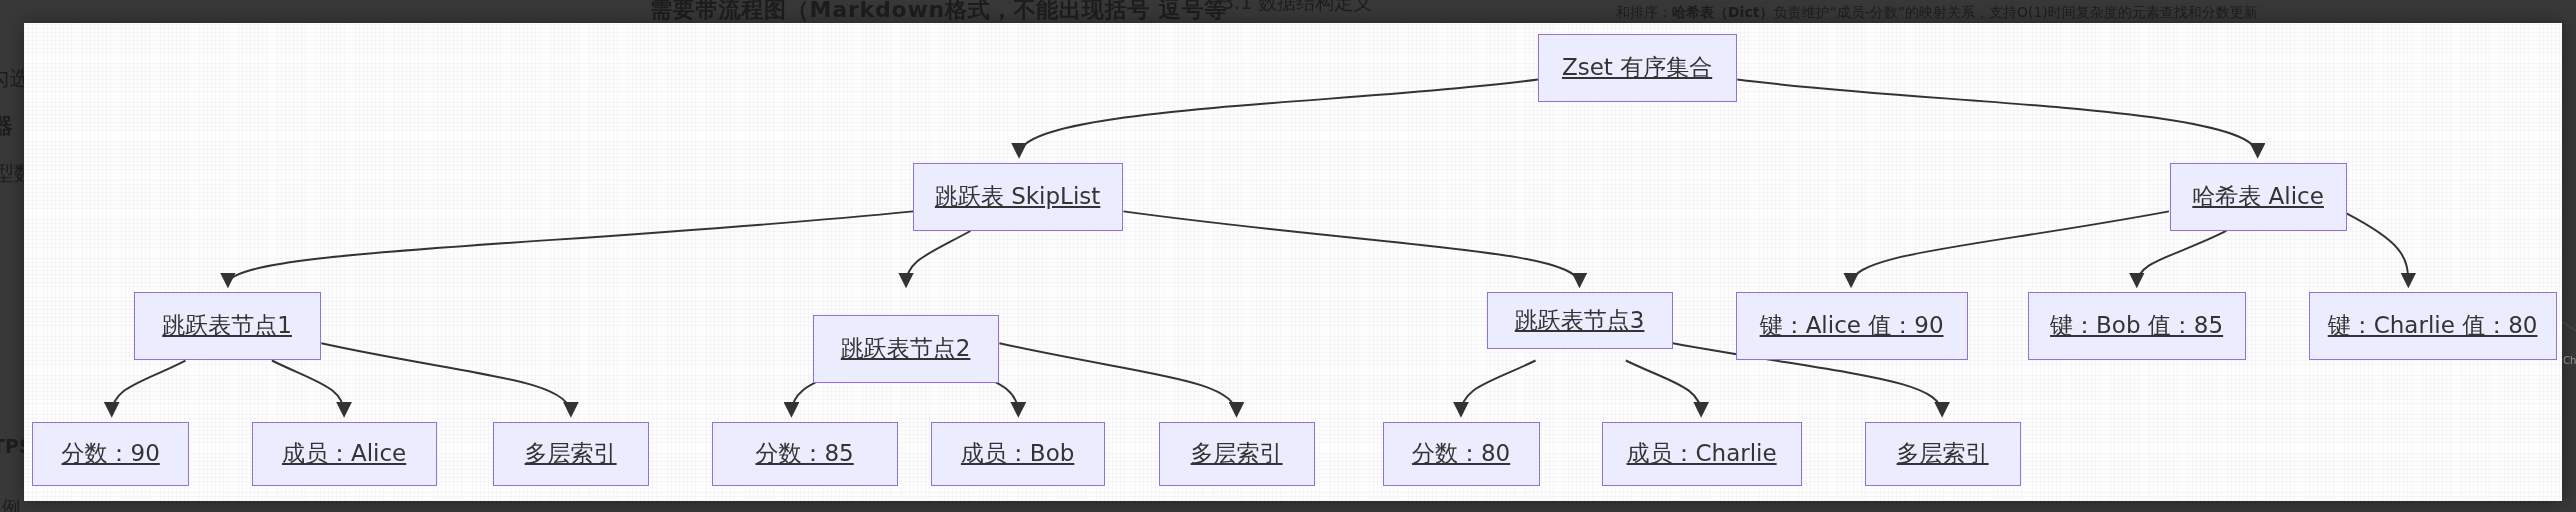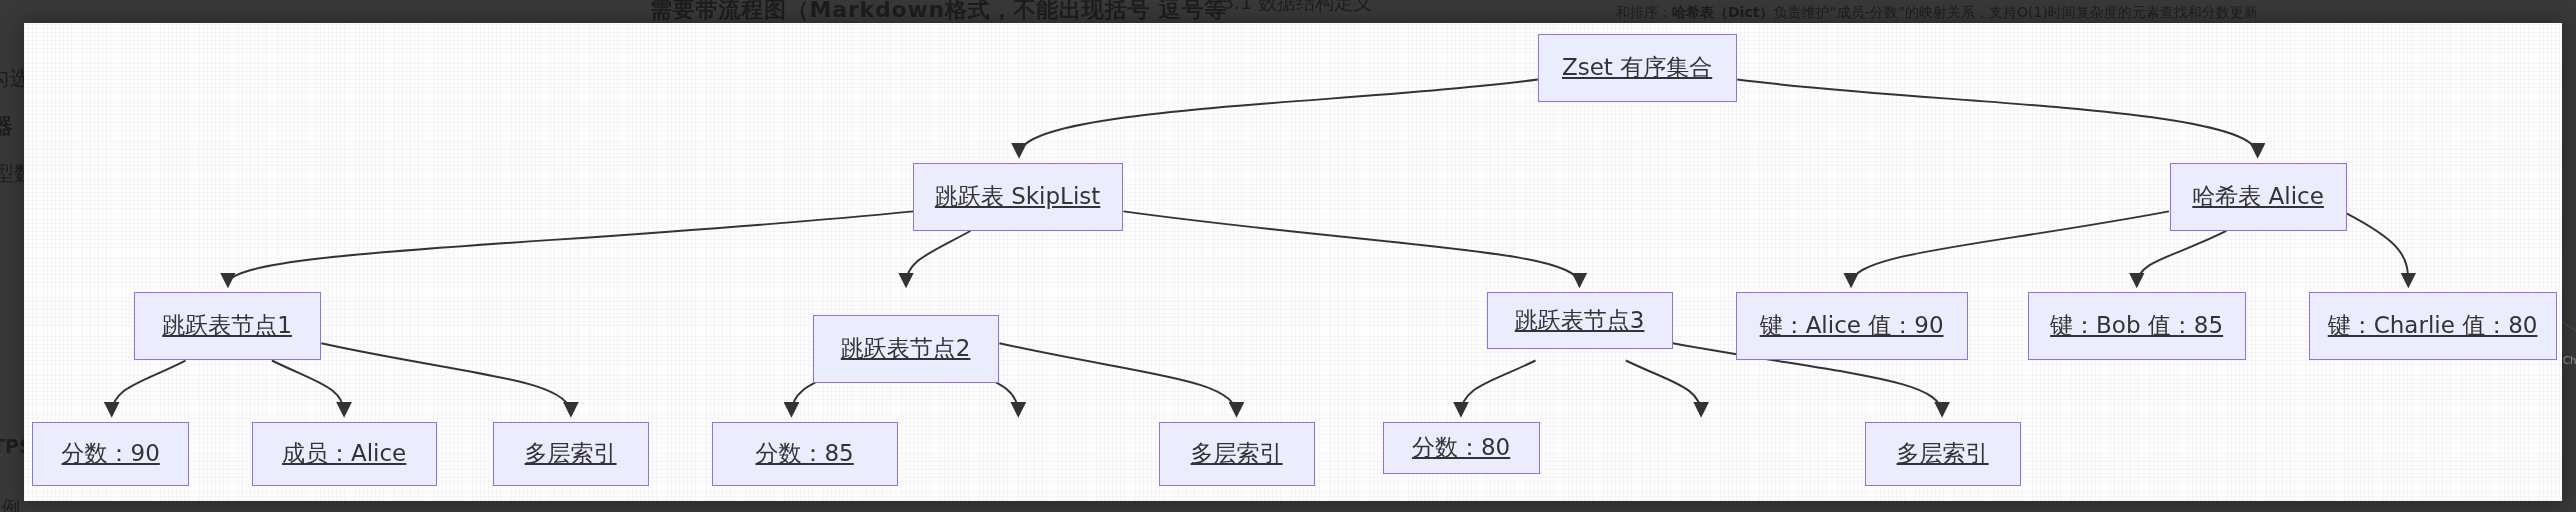--- a/index.html
+++ b/index.html
@@ -94,18 +94,20 @@
   <div class="node" style="left:789px;top:269px;width:186px;height:68px;margin-top:23px;">跳跃表节点2</div>
   <div class="node" style="left:1463px;top:269px;width:186px;height:57px;">跳跃表节点3</div>
   <div class="node" style="left:1712px;top:269px;width:232px;height:68px;">键：Alice 值：90</div>
   <div class="node" style="left:2004px;top:269px;width:218px;height:68px;">键：Bob 值：85</div>
   <div class="node" style="left:2285px;top:269px;width:248px;height:68px;">键：Charlie 值：80</div>
 
   <div class="node" style="left:8.6px;top:399px;width:157px;height:64px;">分数：90</div>
   <div class="node" style="left:228px;top:399px;width:185px;height:64px;">成员：Alice</div>
   <div class="node" style="left:469px;top:399px;width:156px;height:64px;">多层索引</div>
   <div class="node" style="left:688px;top:399px;width:186px;height:64px;">分数：85</div>
+  <div class="node" style="left:907px;top:399px;width:174px;height:64px;">成员：Bob</div>
   <div class="node" style="left:1135px;top:399px;width:156px;height:64px;">多层索引</div>
-  <div class="node" style="left:1359px;top:399px;width:157px;height:52px;">分数：80</div>
+  <div class="node" style="left:1359px;top:399px;width:157px;height:64px;">分数：80</div>
+  <div class="node" style="left:1578px;top:399px;width:200px;height:64px;">成员：Charlie</div>
   <div class="node" style="left:1841px;top:399px;width:156px;height:64px;">多层索引</div>
 
 </div>
 
 
 </body></html>

